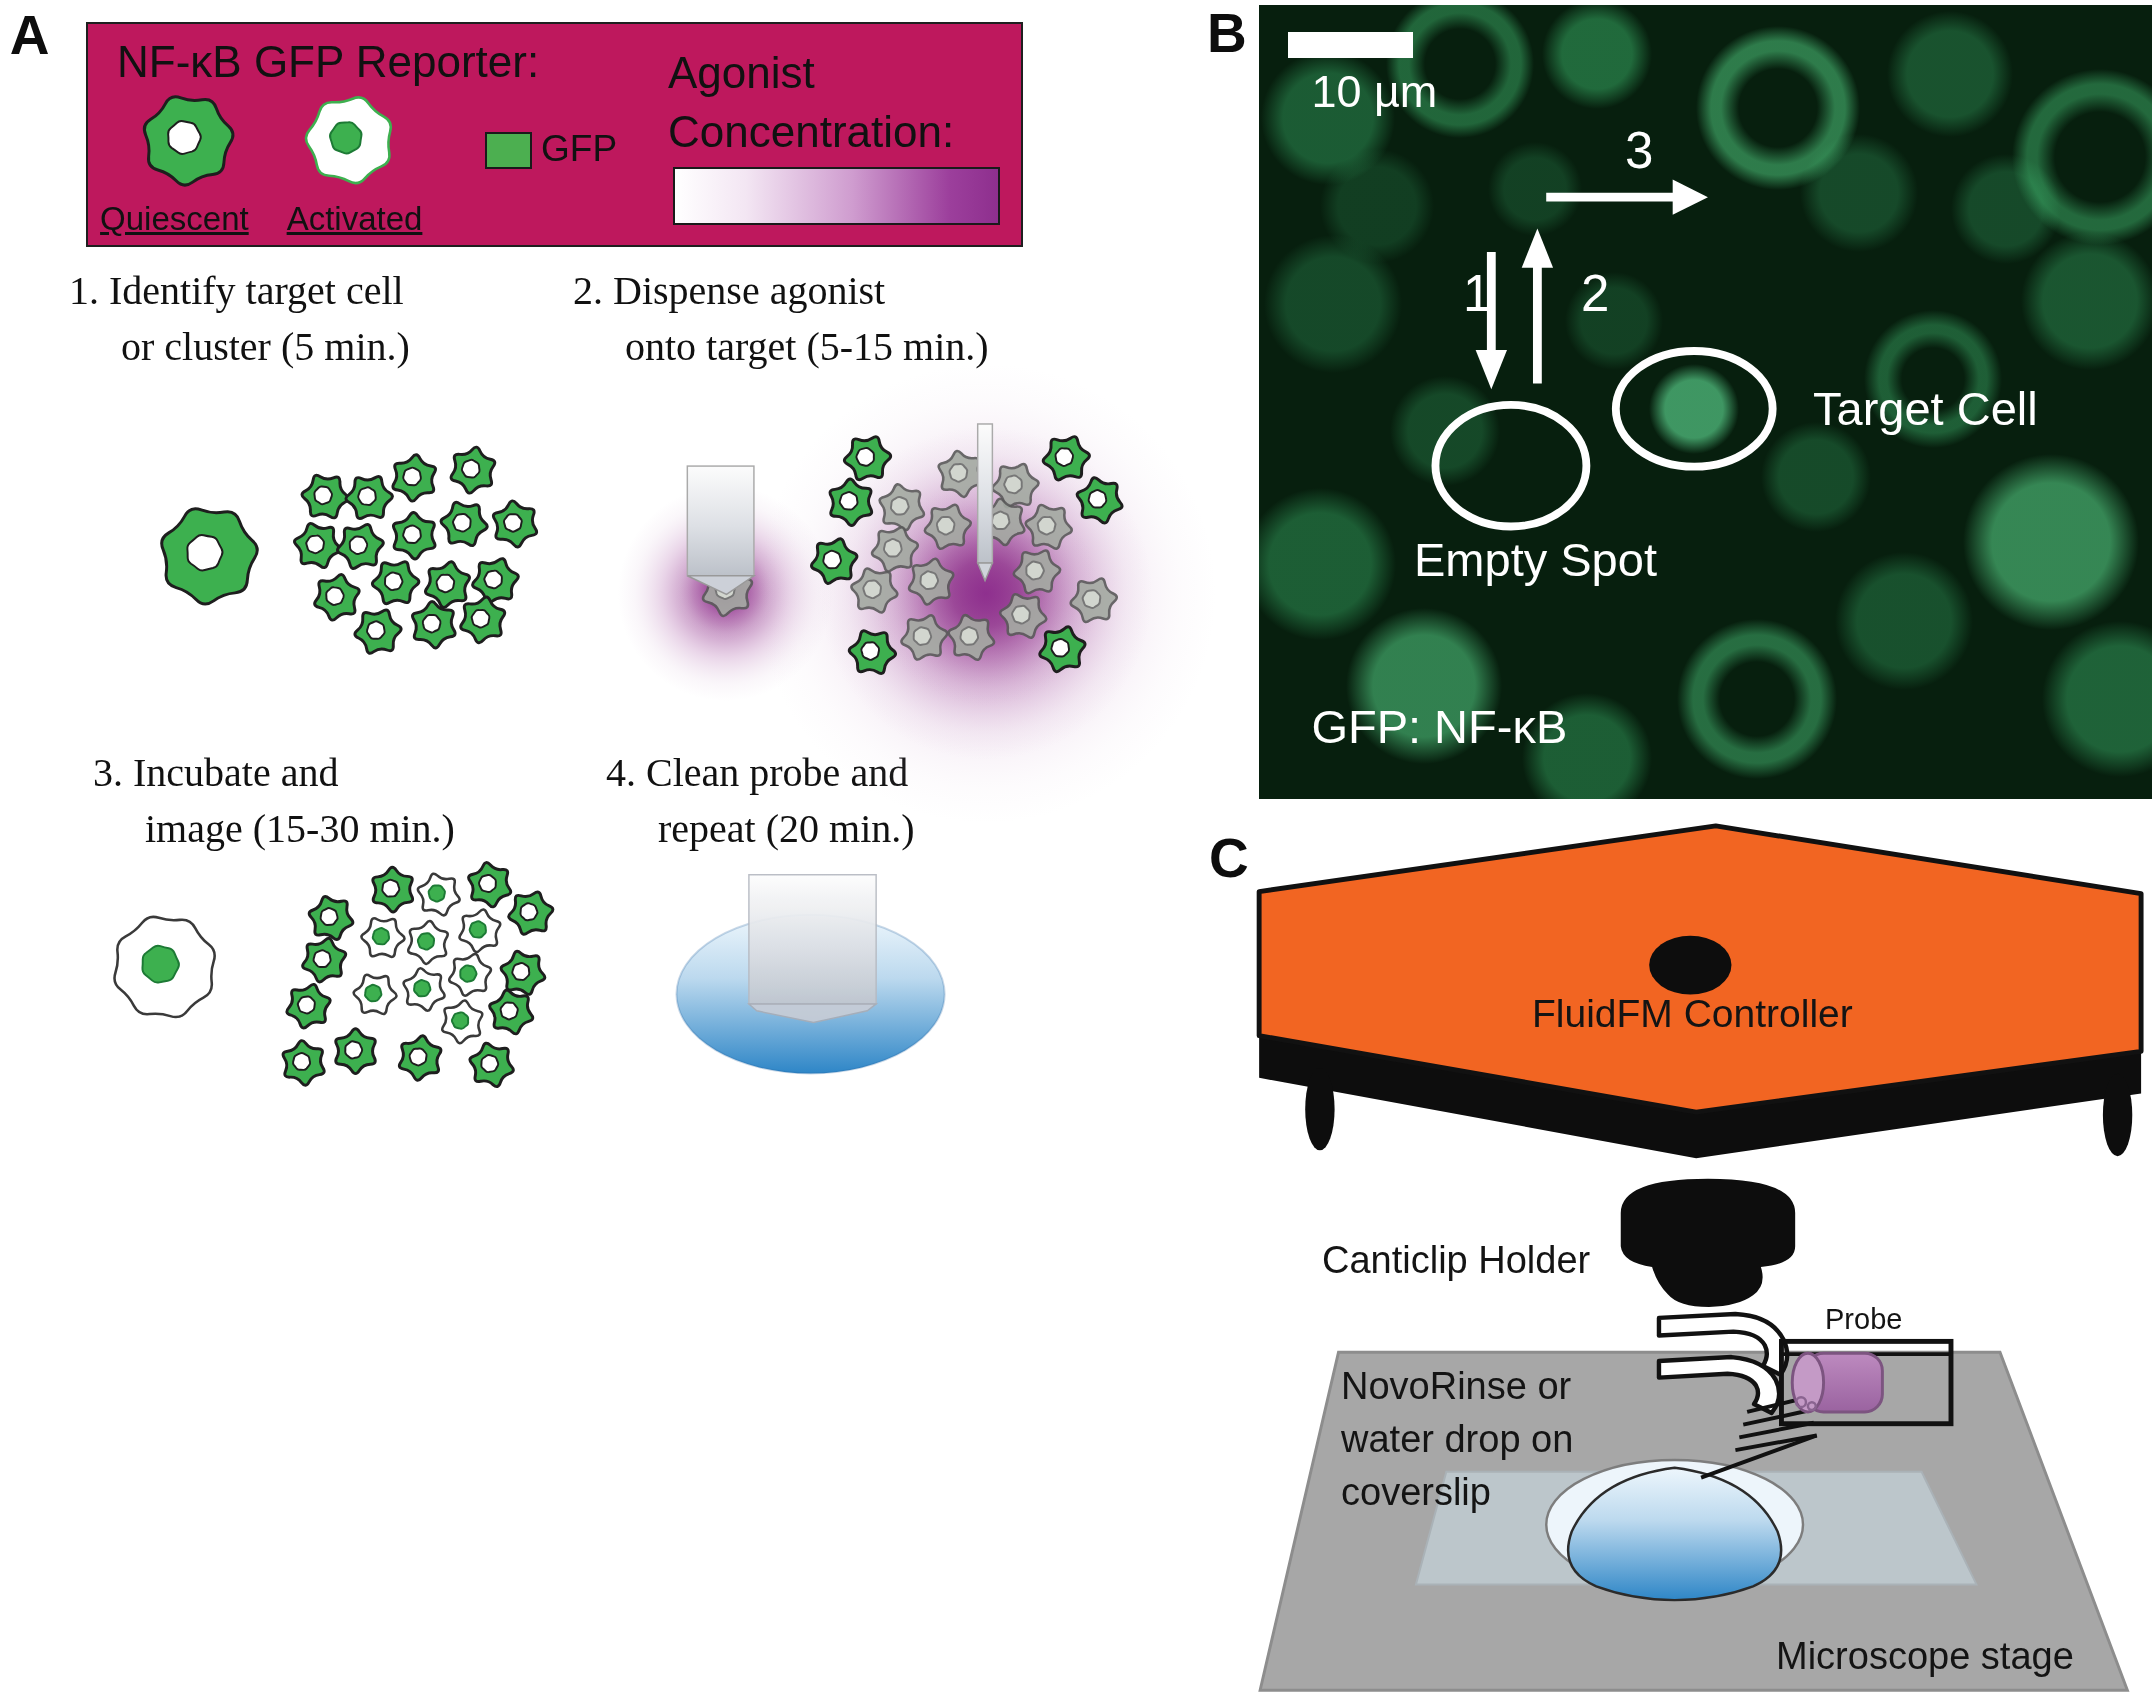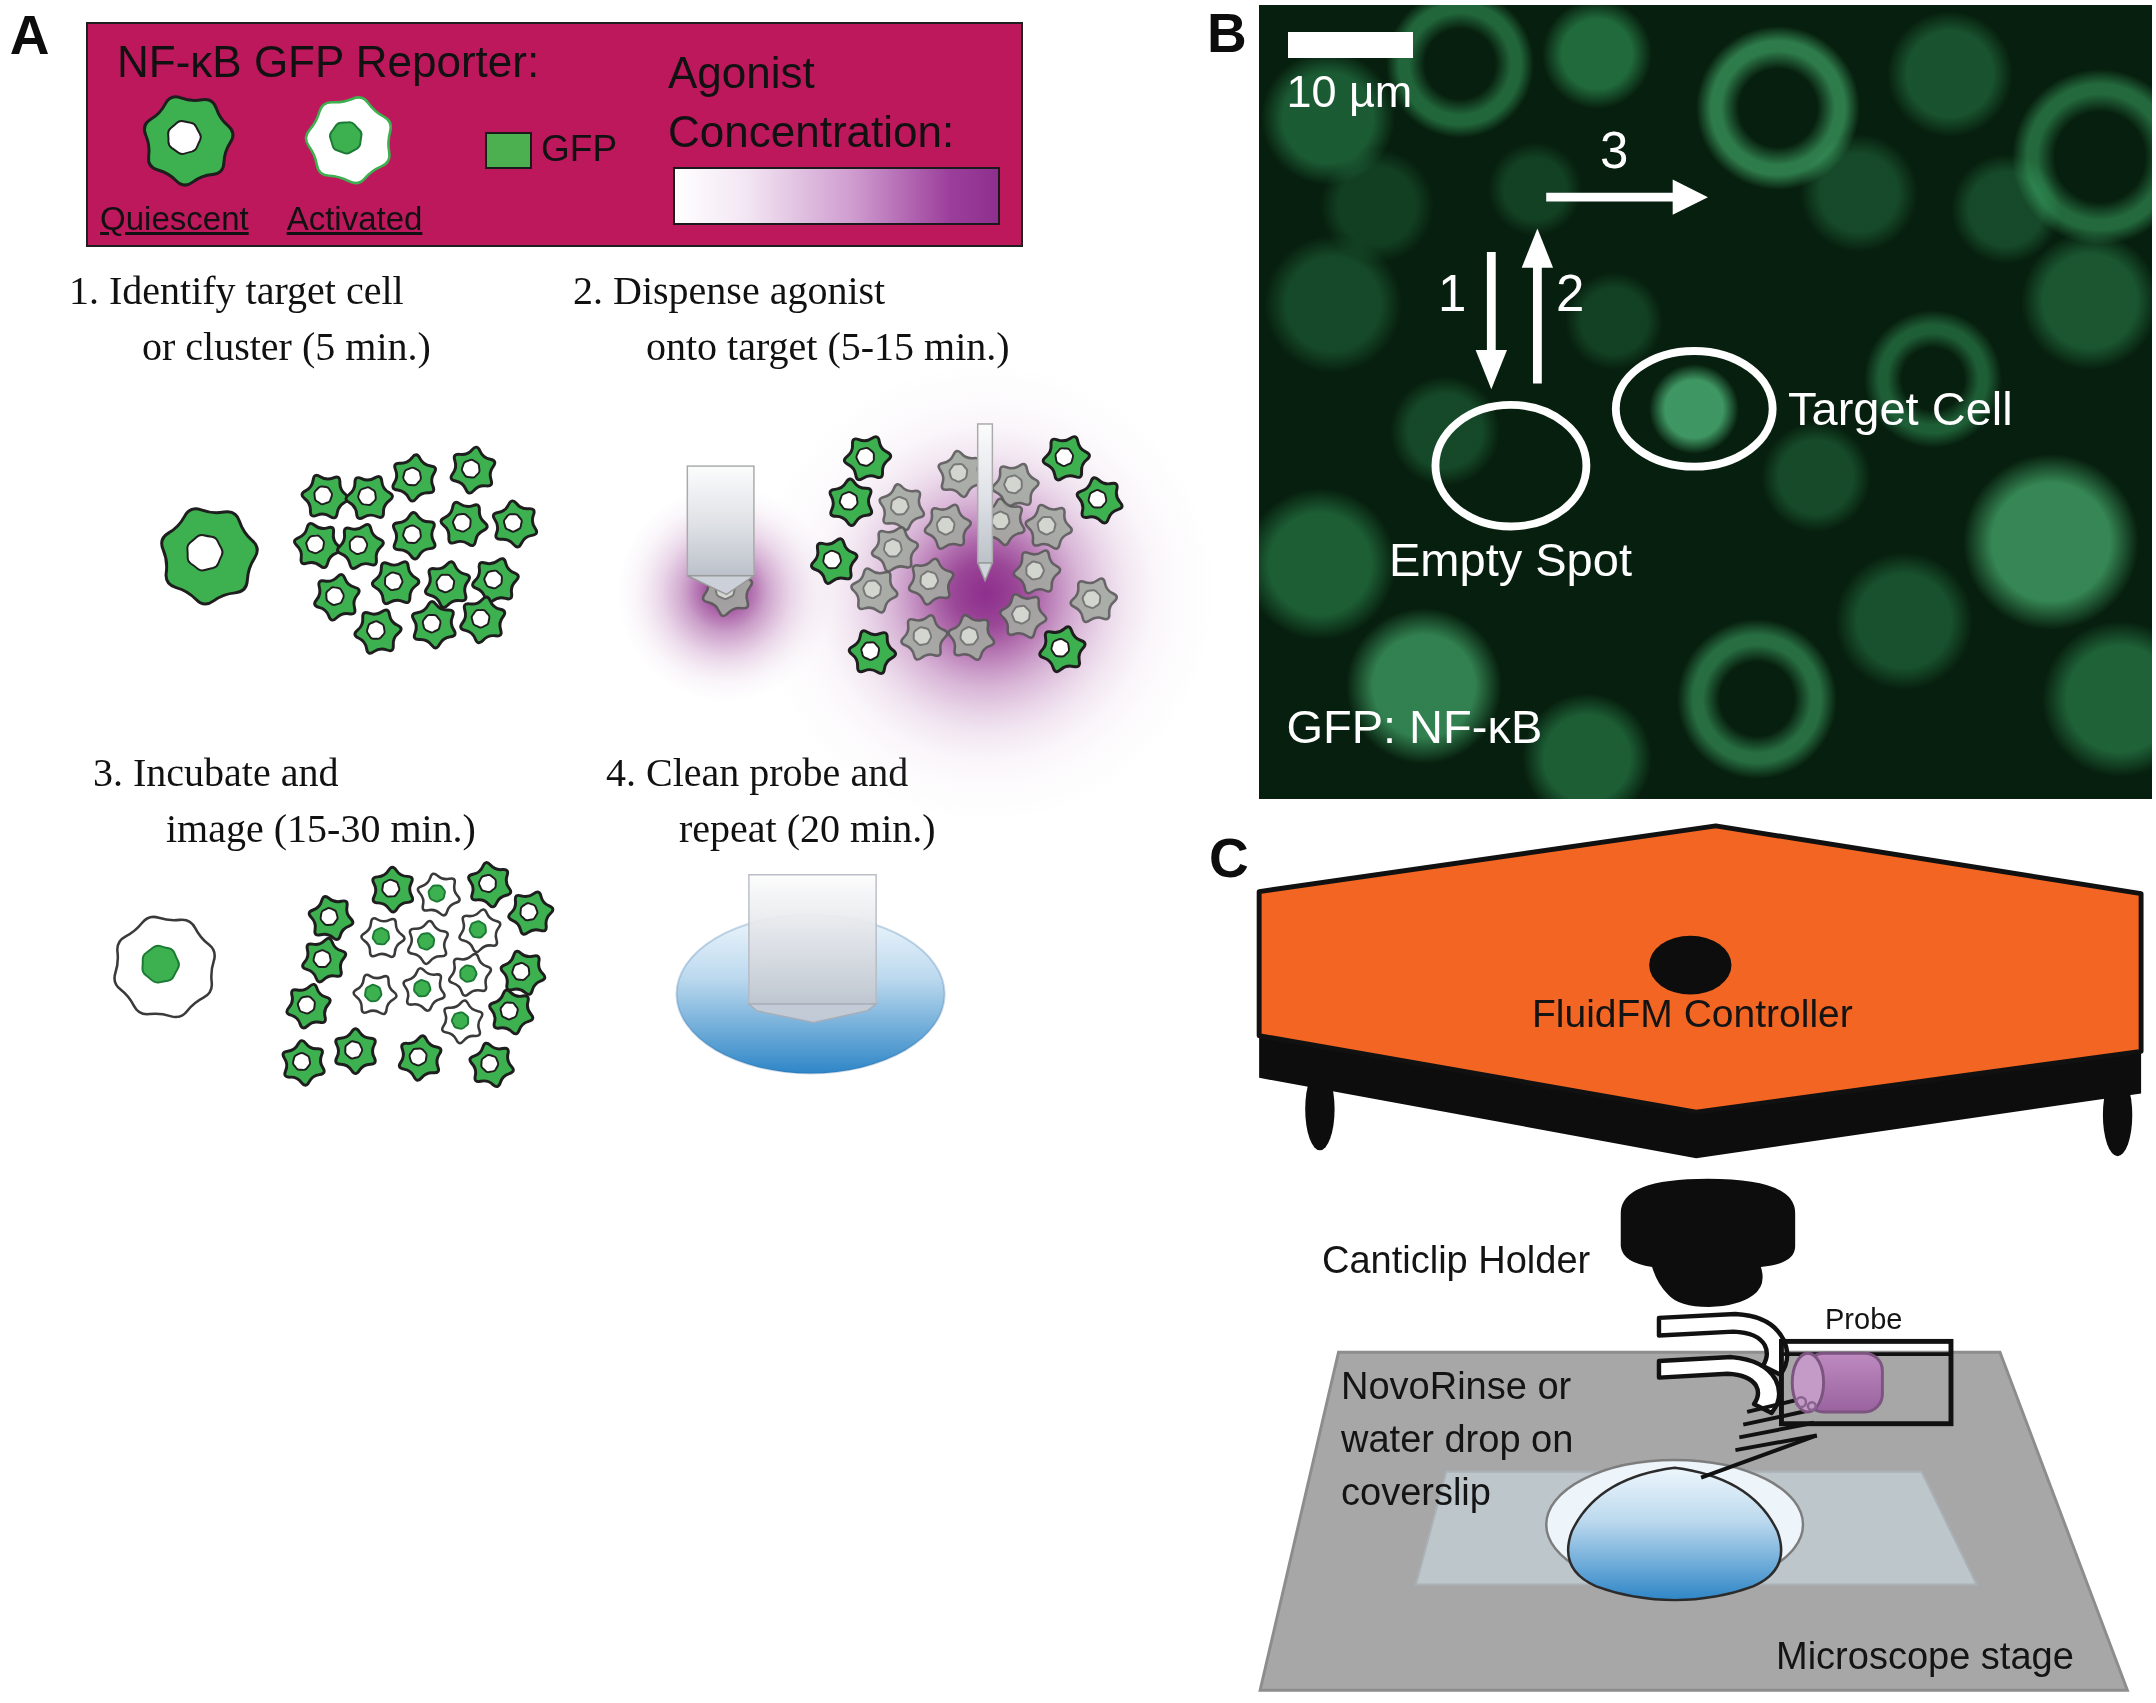--- a/index.html
+++ b/index.html
@@ -1,21 +1,21 @@
 <!DOCTYPE html>
 <html><head>
 <meta charset="utf-8">
 <style>
   html,body{margin:0;padding:0;background:#ffffff;}
   .fig{position:relative;width:2156px;height:1703px;background:#ffffff;overflow:hidden;
        font-family:"Liberation Sans",sans-serif;color:#1a1a1a;}
   .plabel{position:absolute;font-size:55px;font-weight:700;color:#0d0d0d;line-height:1;}
   .t{position:absolute;white-space:nowrap;}
   .step{position:absolute;font-size:40px;line-height:56px;color:#111;font-family:Liberation Serif, serif;}
-  .step .l2{margin-left:73px;}
+  .step .l2{margin-left:52px;}
   .art{position:absolute;overflow:visible;}
 
   
   .legend-box{position:absolute;left:86px;top:21.6px;width:933px;height:221px;
               border:2.9px solid #1f1f1f;background:#be185d;}
   .legend-title{left:29px;top:13.7px;font-size:44px;color:#111;}
   .legend-sub{position:absolute;top:176px;font-size:33px;color:#111;text-align:center;width:167px;text-decoration:underline;}
   .gfp-square{position:absolute;left:397px;top:108px;width:43px;height:33px;
               background:#4CAF50;border:2.9px solid #1a1a1a;}
   .gfp-label{left:453px;top:104px;font-size:37px;color:#111;}
@@ -46,21 +46,21 @@
       radial-gradient(circle at 557px 472px, rgba(50,155,92,.35) 0 37px, rgba(50,155,92,0) 55px),
       radial-gradient(circle at 674px 374px, rgba(52,165,98,0) 31px, rgba(66,190,115,.4) 46px 54px, rgba(52,165,98,0) 69px),
       radial-gradient(circle at 831px 296px, rgba(55,168,100,.4) 0 47px, rgba(55,168,100,0) 69px),
       radial-gradient(circle at 747px 204px, rgba(50,152,92,.35) 0 37px, rgba(50,152,92,0) 55px),
       radial-gradient(circle at 435px 404px, rgba(100,230,155,.6) 0 29px, rgba(100,230,155,0) 45px),
       radial-gradient(circle at 355px 316px, rgba(46,142,85,.3) 0 33px, rgba(46,142,85,0) 49px),
       radial-gradient(circle at 276px 184px, rgba(46,142,85,.3) 0 31px, rgba(46,142,85,0) 47px),
       radial-gradient(circle at 600px 188px, rgba(50,152,92,.35) 0 39px, rgba(50,152,92,0) 59px),
       radial-gradient(circle at 118px 201px, rgba(46,142,85,.28) 0 39px, rgba(46,142,85,0) 57px);
   }
-  .bw{color:#ffffff;}
+  .bw{color:#ffffff;margin-left:25px;}
   .scalebar{position:absolute;left:29px;top:27.4px;width:125px;height:25.5px;background:#ffffff;}
 
   
   .panel-c{position:absolute;left:1206px;top:823px;width:951px;height:880px;overflow:visible;}
   .c-text{font-size:38px;color:#141414;}
 </style>
 </head>
 <body>
 
 <div class="fig">

